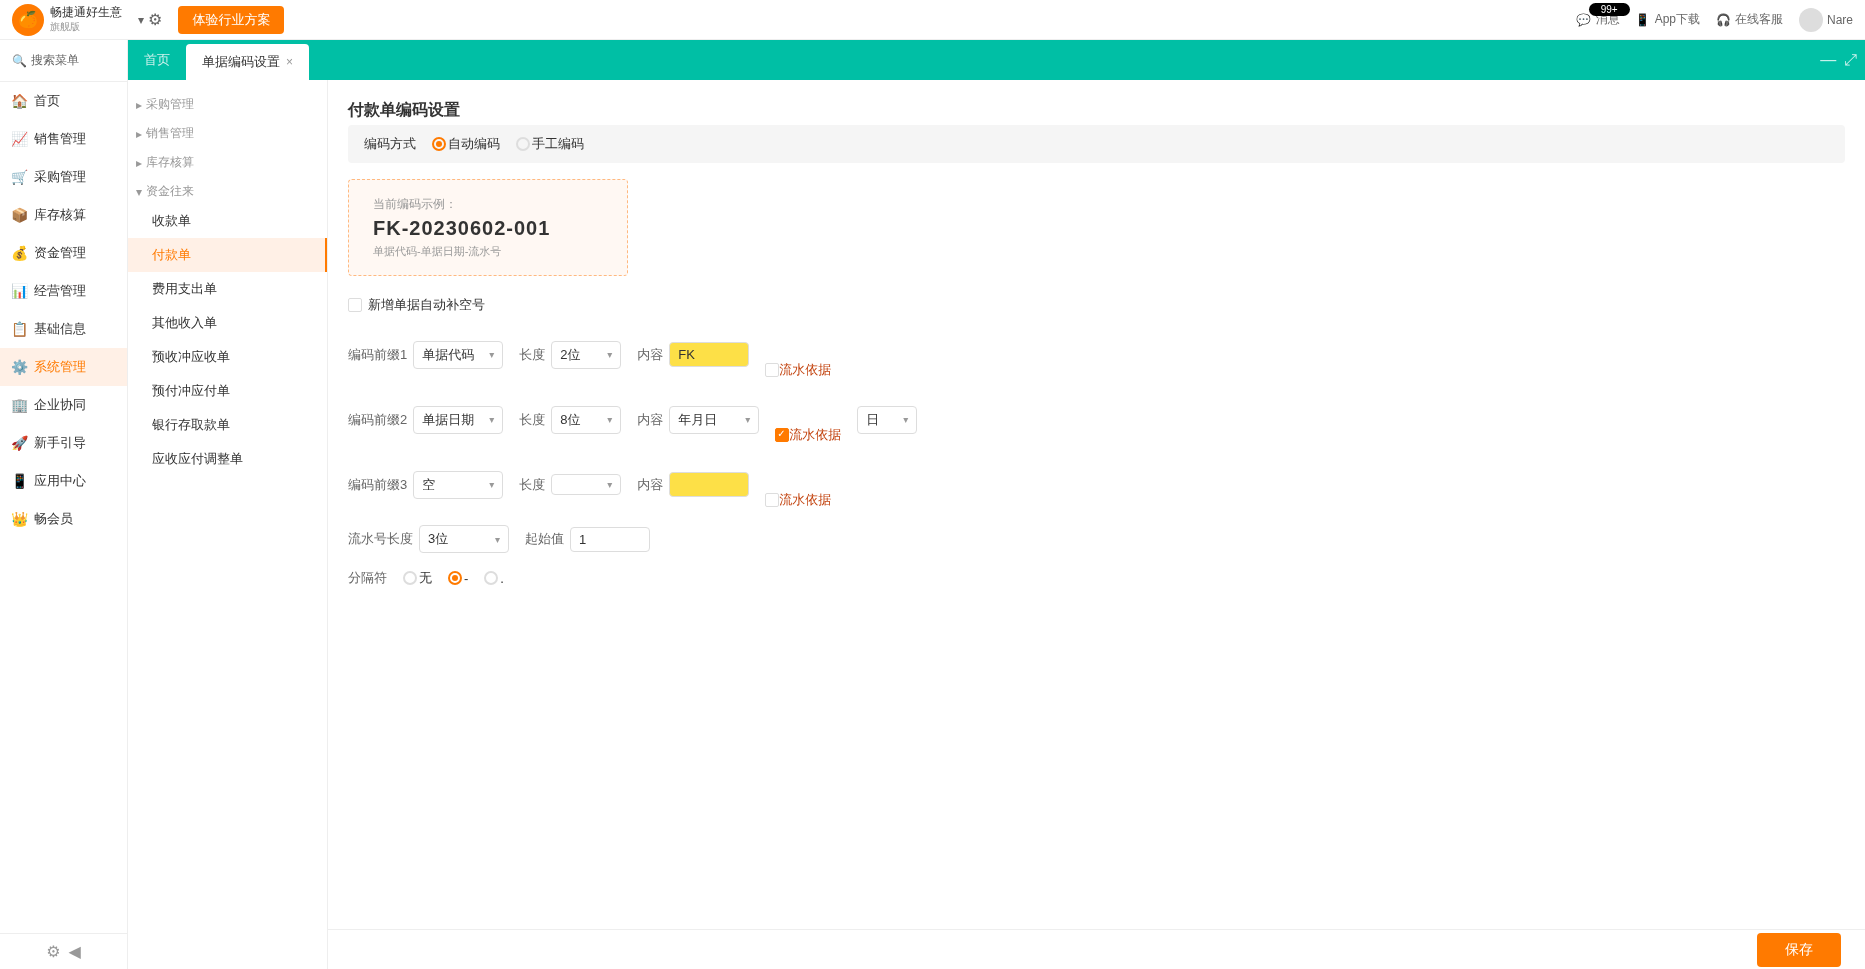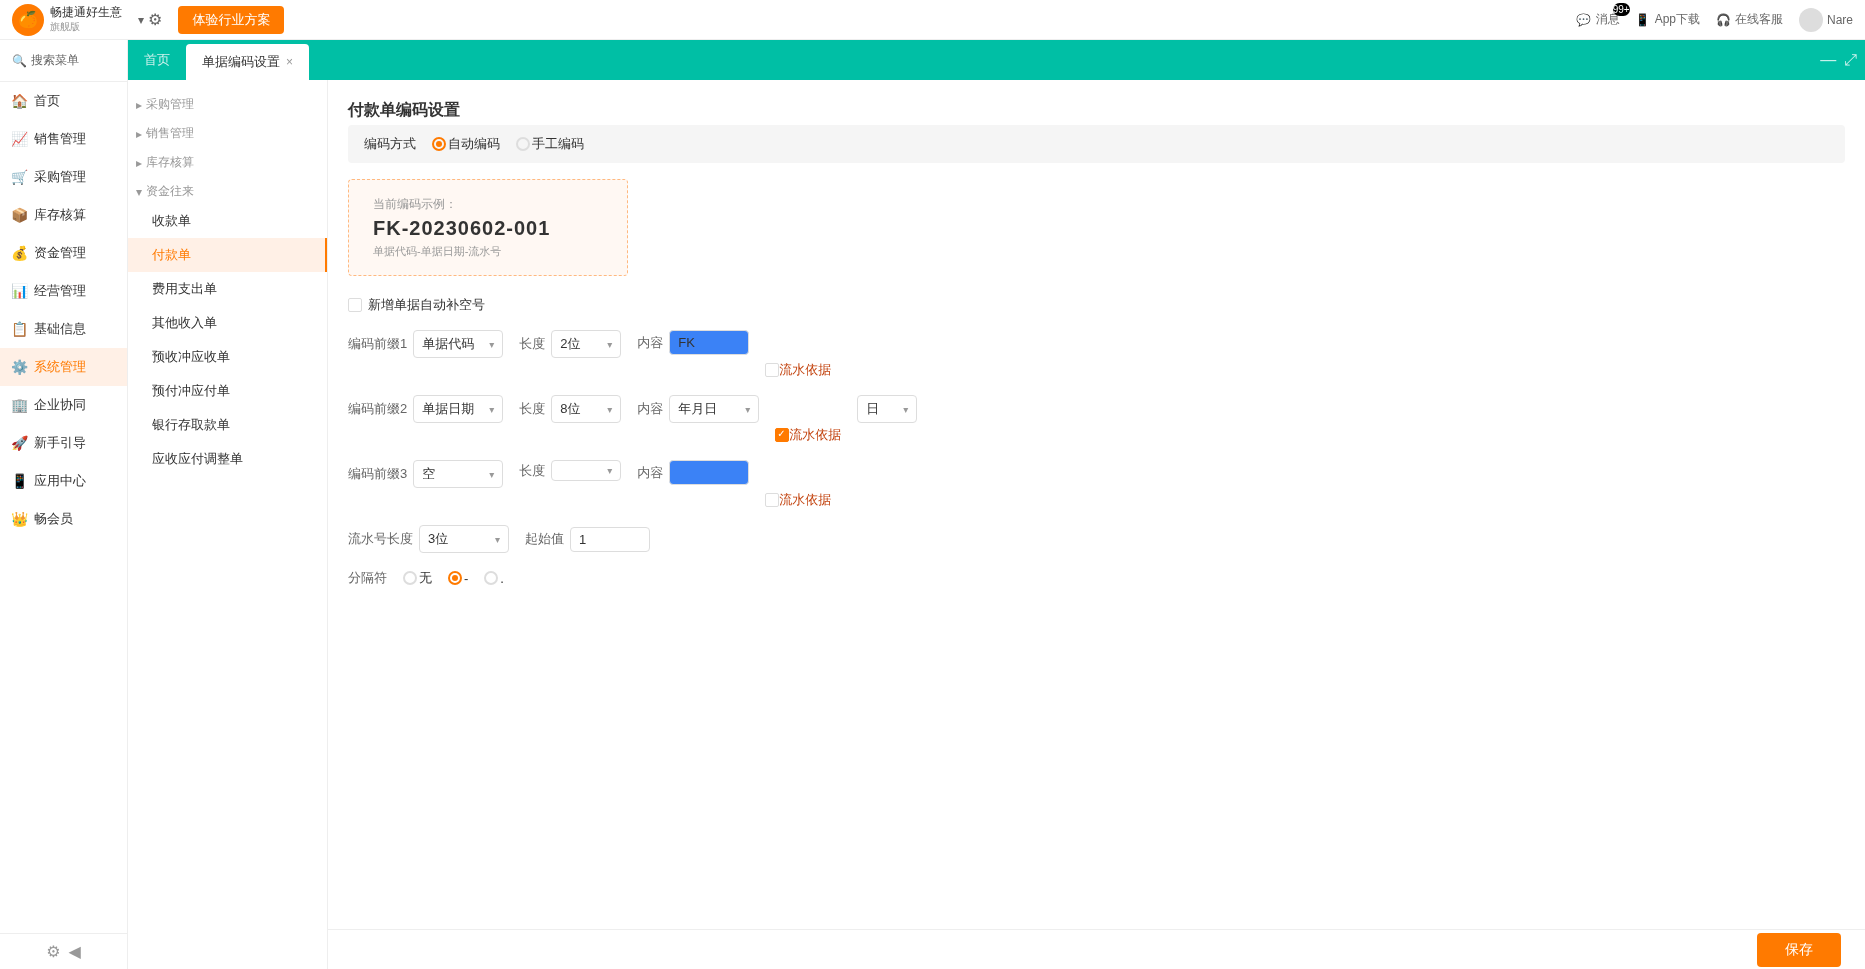--- a/index.html
+++ b/index.html
@@ -10,21 +10,21 @@
     .top-bar-left { display: flex; align-items: center; gap: 8px; }
     .top-bar-brand { display: flex; align-items: center; gap: 6px; }
     .brand-logo { width: 32px; height: 32px; background: #ff7a00; border-radius: 50%; display: flex; align-items: center; justify-content: center; color: #fff; font-size: 16px; }
     .brand-name { font-size: 12px; color: #333; line-height: 1.2; }
     .brand-sub { font-size: 10px; color: #999; }
     .top-bar-nav { display: flex; align-items: center; gap: 4px; }
     .nav-dropdown { display: flex; align-items: center; gap: 4px; padding: 4px 8px; cursor: pointer; color: #666; font-size: 12px; }
     .btn-industry { background: #ff7a00; color: #fff; border: none; padding: 5px 14px; border-radius: 4px; cursor: pointer; font-size: 13px; }
     .top-bar-right { display: flex; align-items: center; gap: 16px; color: #666; font-size: 12px; }
     .badge-container { position: relative; display: inline-flex; align-items: center; }
-    .badge { position: absolute; top: -8px; right: -10px; background: #000000; color: #fff; font-size: 10px; padding: 1px 0; border-radius: 8px; }
+    .badge { position: absolute; top: -8px; right: -10px; background: #000000; color: #fff; font-size: 10px; padding: 1px 12px; border-radius: 8px; }
     .top-right-item { display: flex; align-items: center; gap: 4px; cursor: pointer; color: #666; }
     .user-avatar { width: 24px; height: 24px; background: #ddd; border-radius: 50%; }
 
     
     .main-layout { display: flex; flex: 1; overflow: hidden; }
 
     
     .sidebar { width: 128px; background: #fff; border-right: 1px solid #eee; display: flex; flex-direction: column; flex-shrink: 0; }
     .sidebar-search { padding: 8px; border-bottom: 1px solid #eee; }
     .sidebar-search-btn { display: flex; align-items: center; gap: 4px; color: #666; font-size: 12px; cursor: pointer; padding: 4px; }
@@ -74,27 +74,27 @@
     .preview-box { border: 1.5px dashed #ffb980; background: #fff8f3; border-radius: 4px; padding: 16px 24px; display: inline-block; margin-bottom: 20px; min-width: 280px; }
     .preview-label { font-size: 12px; color: #999; margin-bottom: 4px; }
     .preview-code { font-size: 20px; font-weight: 700; color: #333; letter-spacing: 1px; }
     .preview-sub { font-size: 11px; color: #999; margin-top: 4px; }
 
     .checkbox-row { display: flex; align-items: center; gap: 6px; margin-bottom: 16px; font-size: 13px; color: #333; }
     .checkbox-box { width: 14px; height: 14px; border: 1.5px solid #ddd; border-radius: 2px; display: inline-block; cursor: pointer; }
     .checkbox-box.checked { background: #ff7a00; border-color: #ff7a00; position: relative; }
     .checkbox-box.checked::after { content: '✓'; color: #fff; font-size: 10px; position: absolute; top: -1px; left: 1px; }
 
-    .form-row { display: flex; align-items: flex-start; gap: 16px; margin-bottom: 16px; flex-wrap: wrap; }
+    .form-row { display: flex; align-items: center; gap: 16px; margin-bottom: 16px; flex-wrap: wrap; }
     .form-field { display: flex; align-items: center; gap: 6px; }
     .form-field-label { color: #666; font-size: 13px; white-space: nowrap; }
     .select-box { display: flex; align-items: center; border: 1px solid #ddd; border-radius: 4px; padding: 4px 8px; background: #fff; cursor: pointer; min-width: 90px; justify-content: space-between; gap: 4px; font-size: 13px; color: #333; }
     .select-arrow { color: #999; font-size: 10px; }
     .length-select { min-width: 70px; }
-    .content-input { border: 1px solid #ddd; border-radius: 4px; padding: 4px 8px; font-size: 13px; color: #333; width: 80px; background: #3b82f6; }
+    .content-input { border: 1px solid #ddd; border-radius: 4px; padding: 4px 8px; font-size: 13px; color: #333; width: 80px; background: #fde047; }
     .checkbox-inline { display: flex; align-items: center; gap: 0; font-size: 13px; color: #c2410c; cursor: pointer; margin-top: 31px; }
     .waterflow-select { min-width: 60px; }
 
     .serial-row { display: flex; align-items: center; gap: 16px; margin-bottom: 16px; }
     .start-input { border: 1px solid #ddd; border-radius: 4px; padding: 4px 8px; font-size: 13px; color: #333; width: 80px; }
 
     .separator-row { display: flex; align-items: center; gap: 16px; margin-bottom: 16px; }
     .separator-label { color: #666; font-size: 13px; }
 
     .bottom-bar { height: 40px; background: #fff; border-top: 1px solid #eee; display: flex; align-items: center; justify-content: flex-end; padding: 0 24px; flex-shrink: 0; }

